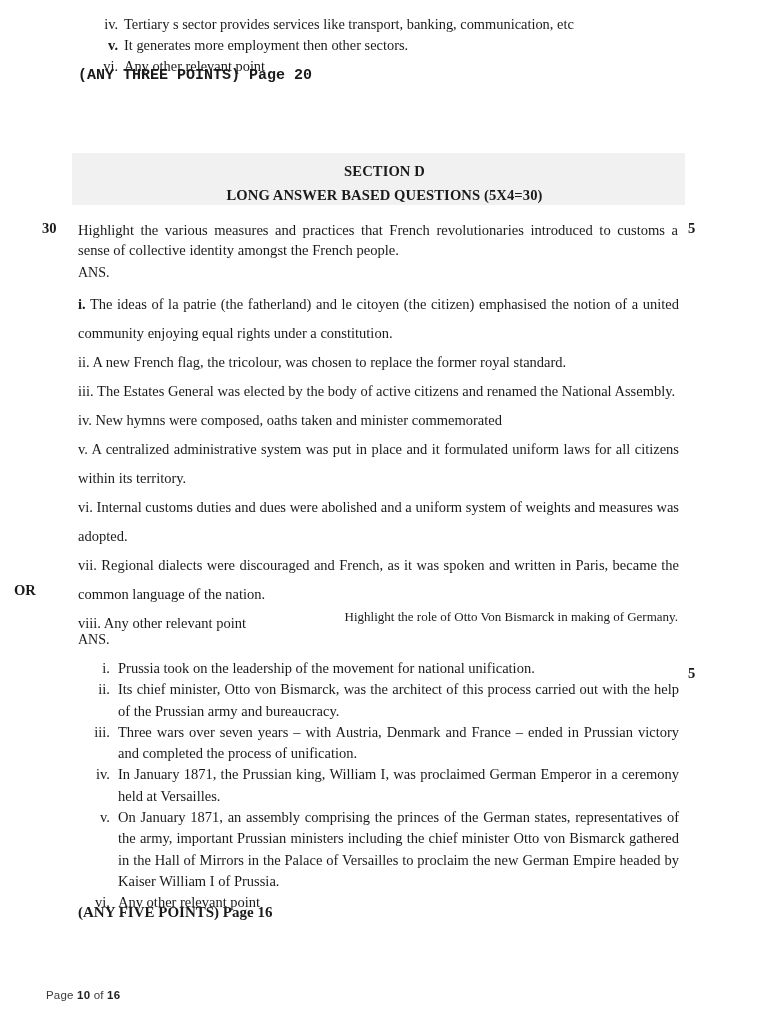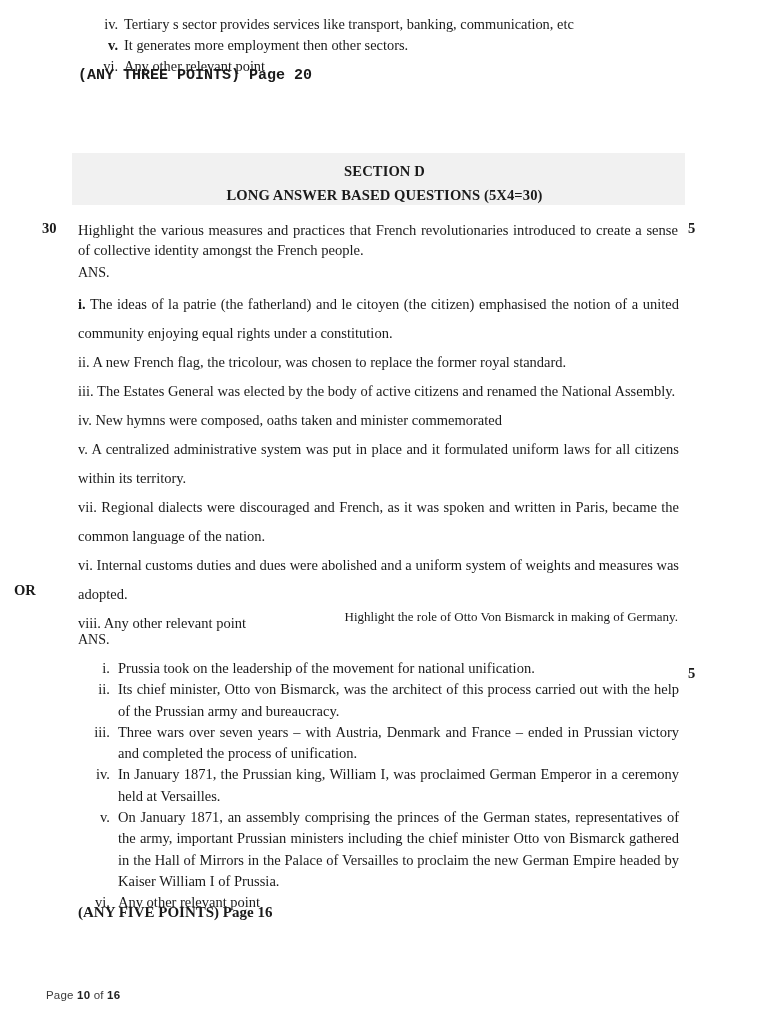--- a/index.html
+++ b/index.html
@@ -197,32 +197,32 @@
 
   <div class="points-line" id="top-points">(ANY THREE POINTS) Page 20</div>
 
   <div class="section-band">
     <div class="band-line">SECTION D</div>
     <div class="band-line">LONG ANSWER BASED QUESTIONS  (5X4=30)</div>
   </div>
 
   <div class="qnum">30</div>
   <div class="mark" id="mark-1">5</div>
-  <div class="qtext just">Highlight the various measures and practices that French revolutionaries introduced to create a sense of collective identity amongst the French people.</div>
+  <div class="qtext just">Highlight the various measures and practices that French revolutionaries introduced to customs a sense of collective identity amongst the French people.</div>
 
   <div class="ans-label" id="ans-1">ANS.</div>
 
   <div class="ans1-body">
     <p class="just"><span class="b">i.</span> <span>The ideas of la patrie (the fatherland) and le citoyen (the citizen) emphasised the notion of a united community enjoying equal rights under a constitution.</span></p>
     <p class="just"><span>ii.</span> <span>A new French flag, the tricolour, was chosen to replace the former royal standard.</span></p>
     <p class="just"><span>iii.</span> <span>The Estates General was elected by the body of active citizens and renamed the National Assembly.</span></p>
     <p><span>iv.</span> <span>New hymns were composed, oaths taken and minister commemorated</span></p>
     <p class="just"><span>v.</span> <span>A centralized administrative system was put in place and it formulated uniform laws for all citizens within its territory.</span></p>
+    <p class="just"><span>vi.</span> <span>Internal customs duties and dues were abolished and a uniform system of weights and measures was adopted.</span></p>
     <p class="just"><span>vii.</span> <span>Regional dialects were discouraged and French, as it was spoken and written in Paris, became the common language of the nation.</span></p>
-    <p class="just"><span>vi.</span> <span>Internal customs duties and dues were abolished and a uniform system of weights and measures was adopted.</span></p>
     <p><span>viii.</span> <span>Any other relevant point</span></p>
   </div>
 
 
   <div class="or-line">
     <span class="or-shift">OR</span>
   </div>
 
   <div class="q-or-text">Highlight the role of Otto Von Bismarck in making of Germany.</div>
   <div class="ans-label" id="ans-2">ANS.</div>

